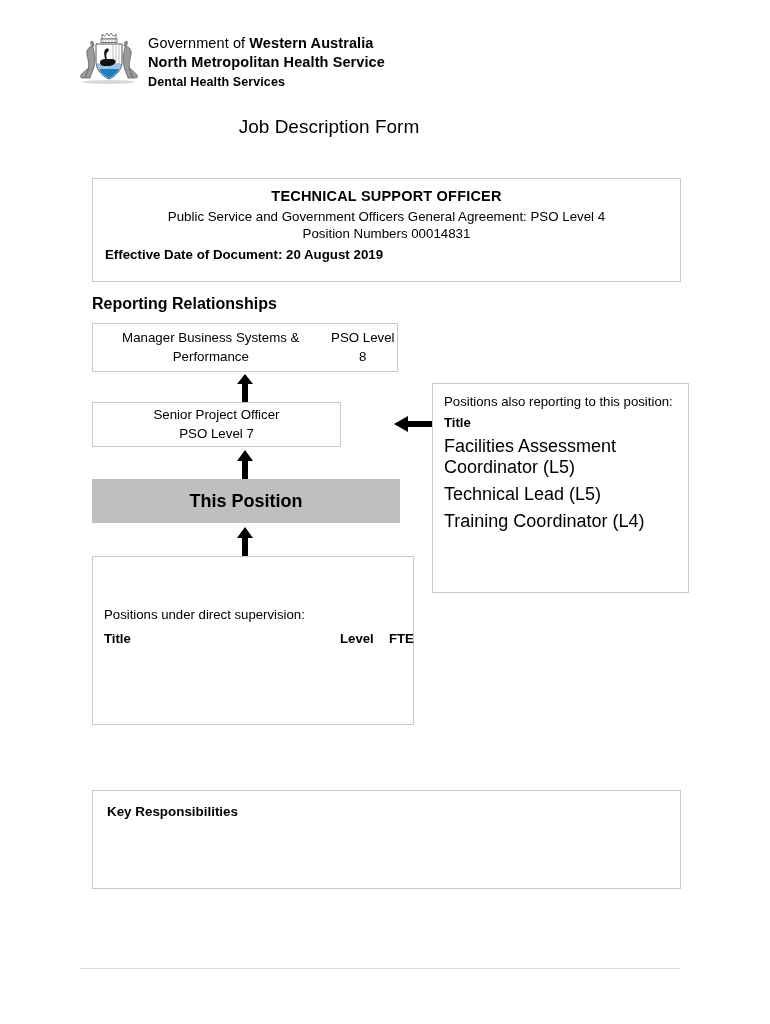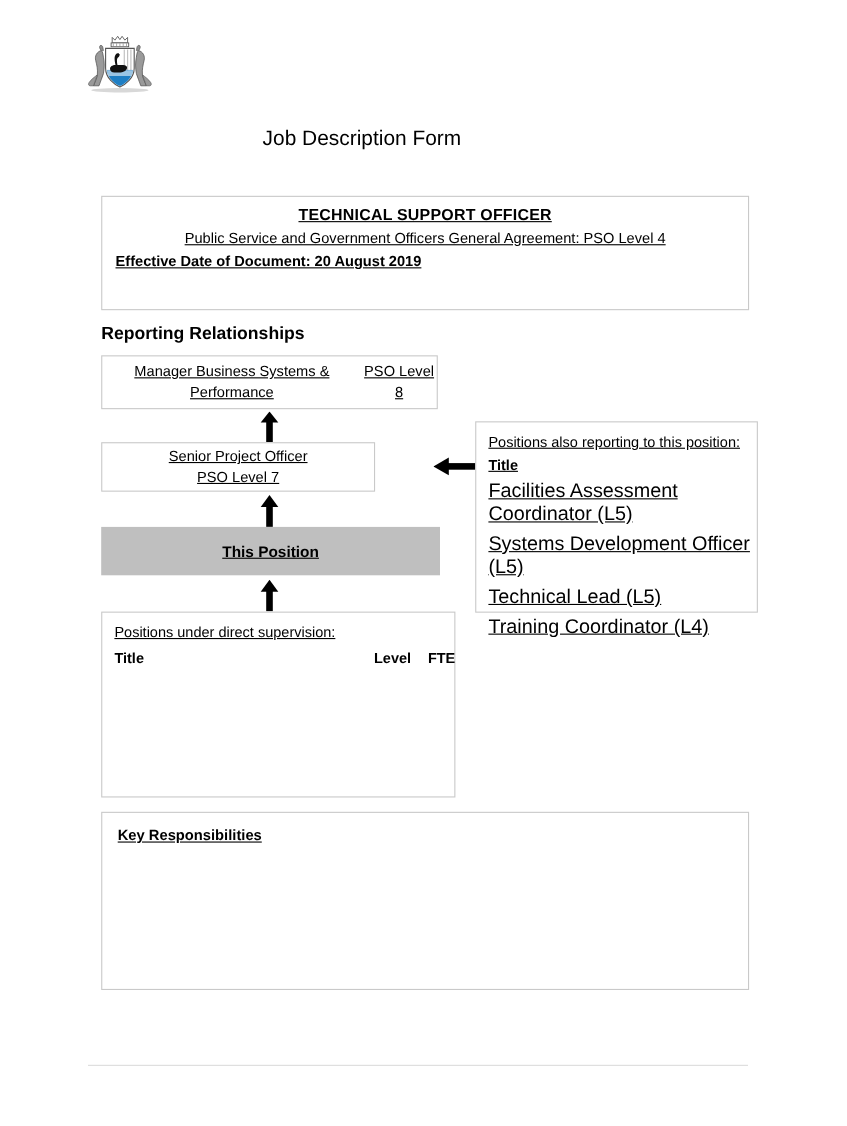--- a/index.html
+++ b/index.html
@@ -65,21 +65,20 @@
     font-size: 19px;
     font-weight: normal;
   }
 
   
   .box {
     position: absolute;
     box-sizing: border-box;
     border: 1px solid #c9c9c9;
     background: #ffffff;
-    text-decoration: underline;
   }
 
   
   #position-box {
     left: 92px;
     top: 178px;
     width: 589px;
     height: 104px;
     padding: 9px 12px 0 12px;
   }
@@ -145,40 +144,40 @@
     top: 479px;
     width: 308px;
     height: 44px;
     border: none;
     background: #bfbfbf;
     display: flex;
     align-items: center;
     justify-content: center;
   }
   .this-position-label {
-    font-size: 14px;
+    font-size: 18px;
     font-weight: bold;
   }
 
   
   .arrow-up {
     position: absolute;
     width: 22px;
   }
   .arrow-left {
     position: absolute;
     height: 22px;
   }
 
   
   #also-reporting-box {
     left: 432px;
     top: 383px;
     width: 257px;
-    height: 174px;
+    height: 210px;
     padding: 10px 0 0 11px;
   }
   .panel-intro {
     font-size: 13.2px;
     margin-bottom: 6px;
   }
   .panel-title {
     font-size: 13.2px;
     font-weight: bold;
     margin-bottom: 6px;
@@ -192,37 +191,38 @@
   #supervision-box {
     left: 92px;
     top: 556px;
     width: 322px;
     height: 169px;
     padding: 10px 11px 0 11px;
   }
   .sup-intro {
     font-size: 13.2px;
     margin-bottom: 9px;
+    margin-top: 40px;
   }
   .sup-header-row {
     position: relative;
     font-size: 13.2px;
     font-weight: bold;
     height: 18px;
   }
   .sup-col-title { position: absolute; left: 0; }
   .sup-col-level { position: absolute; left: 236px; }
   .sup-col-fte   { position: absolute; left: 285px; }
 
   
   #responsibilities-box {
     left: 92px;
-    top: 738px;
+    top: 790px;
     width: 589px;
-    height: 162px;
+    height: 99px;
     padding: 13px 28px 0 14px;
   }
   .resp-head {
     font-size: 13.4px;
     font-weight: bold;
     margin-bottom: 11px;
   }
   .resp-body {
     font-size: 13.3px;
     line-height: 1.55;
@@ -273,27 +273,33 @@
 
     <path d="M21.5 36 L44.5 36 C44 43 37.5 48 33 50 C28.5 48 22 43 21.5 36 Z" fill="#1f7fc4" stroke="#1f7fc4" stroke-width="0.5"></path>
     <path d="M21.5 36 L44.5 36 C44.3 38 44 39.5 43.4 41 L22.6 41 C22 39.5 21.7 38 21.5 36 Z" fill="#ffffff" opacity="0.55"></path>
 
     <path d="M28 38 C25.5 38 24 36.5 24 34.5 C24 32.5 26 31 29 31 L36 31 C38 31 39.5 32 39.5 33.5 C39.5 36 36 38 32 38 Z" fill="#111111"></path>
     <path d="M29 31 C28.2 27 27.6 23.5 29.2 21.5 C30.4 20 32.2 20.3 32.6 21.6 C33 23 31.8 23.8 31 24.6 C30 25.8 30.2 28.4 30.8 31 Z" fill="#111111"></path>
     <circle cx="31.8" cy="21.6" r="0.8" fill="#111111"></circle>
 
     <ellipse cx="33" cy="54" rx="26" ry="2" fill="#d8d8d8"></ellipse>
   </svg>
+  <div class="logo-text">
+    <div class="logo-line1"><span>Government of </span><b>Western Australia</b></div>
+    <div class="logo-line2">North Metropolitan Health Service</div>
+    <div class="logo-line3">Dental Health Services</div>
+  </div>
 </div>
 
 <div class="doc-title">Job Description Form</div>
 
 <div class="box" id="position-box">
   <div class="pos-title">TECHNICAL SUPPORT OFFICER</div>
   <div class="pos-sub">Public Service and Government Officers General Agreement: PSO Level 4</div>
+  <div class="pos-num">Position Numbers 00014831</div>
   <div class="pos-eff">Effective Date of Document: 20 August 2019</div>
 </div>
 
 <div class="section-head">Reporting Relationships</div>
 
 <div class="box" id="manager-box">
   <div class="chart-line">Manager Business Systems &amp; Performance</div>
   <div class="chart-line">PSO Level 8</div>
 </div>
 
@@ -323,21 +329,20 @@
 
 <svg class="arrow-up" style="left:234px; top:527px; height:29px;" viewBox="0 0 22 29">
   <rect x="8" y="9" width="6" height="20" fill="#000000"></rect>
   <polygon points="11,0 19,11 3,11" fill="#000000"></polygon>
 </svg>
 
 <div class="box" id="also-reporting-box">
   <div class="panel-intro">Positions also reporting to this position:</div>
   <div class="panel-title">Title</div>
   <div class="panel-item">Facilities Assessment Coordinator (L5)</div>
-  <div class="panel-item">Systems Development Officer (L5)</div>
   <div class="panel-item">Technical Lead (L5)</div>
   <div class="panel-item">Training Coordinator (L4)</div>
 </div>
 
 <div class="box" id="supervision-box">
   <div class="sup-intro">Positions under direct supervision:</div>
   <div class="sup-header-row">
     <span class="sup-col-title">Title</span>
     <span class="sup-col-level">Level</span>
     <span class="sup-col-fte">FTE</span>

